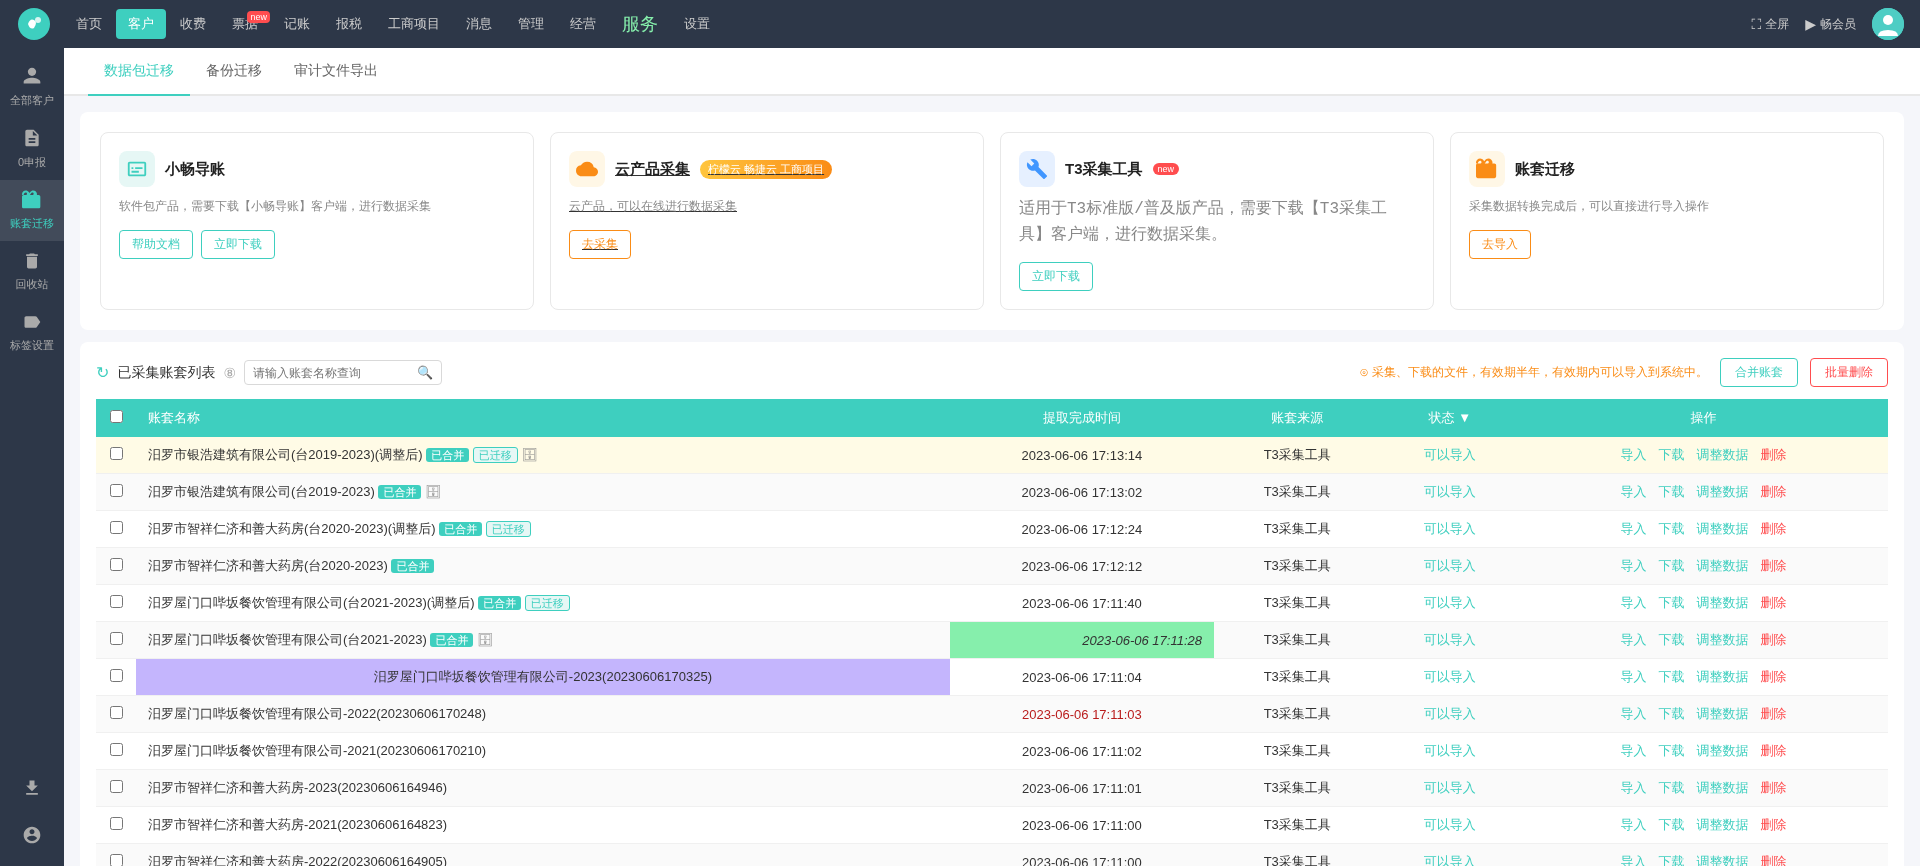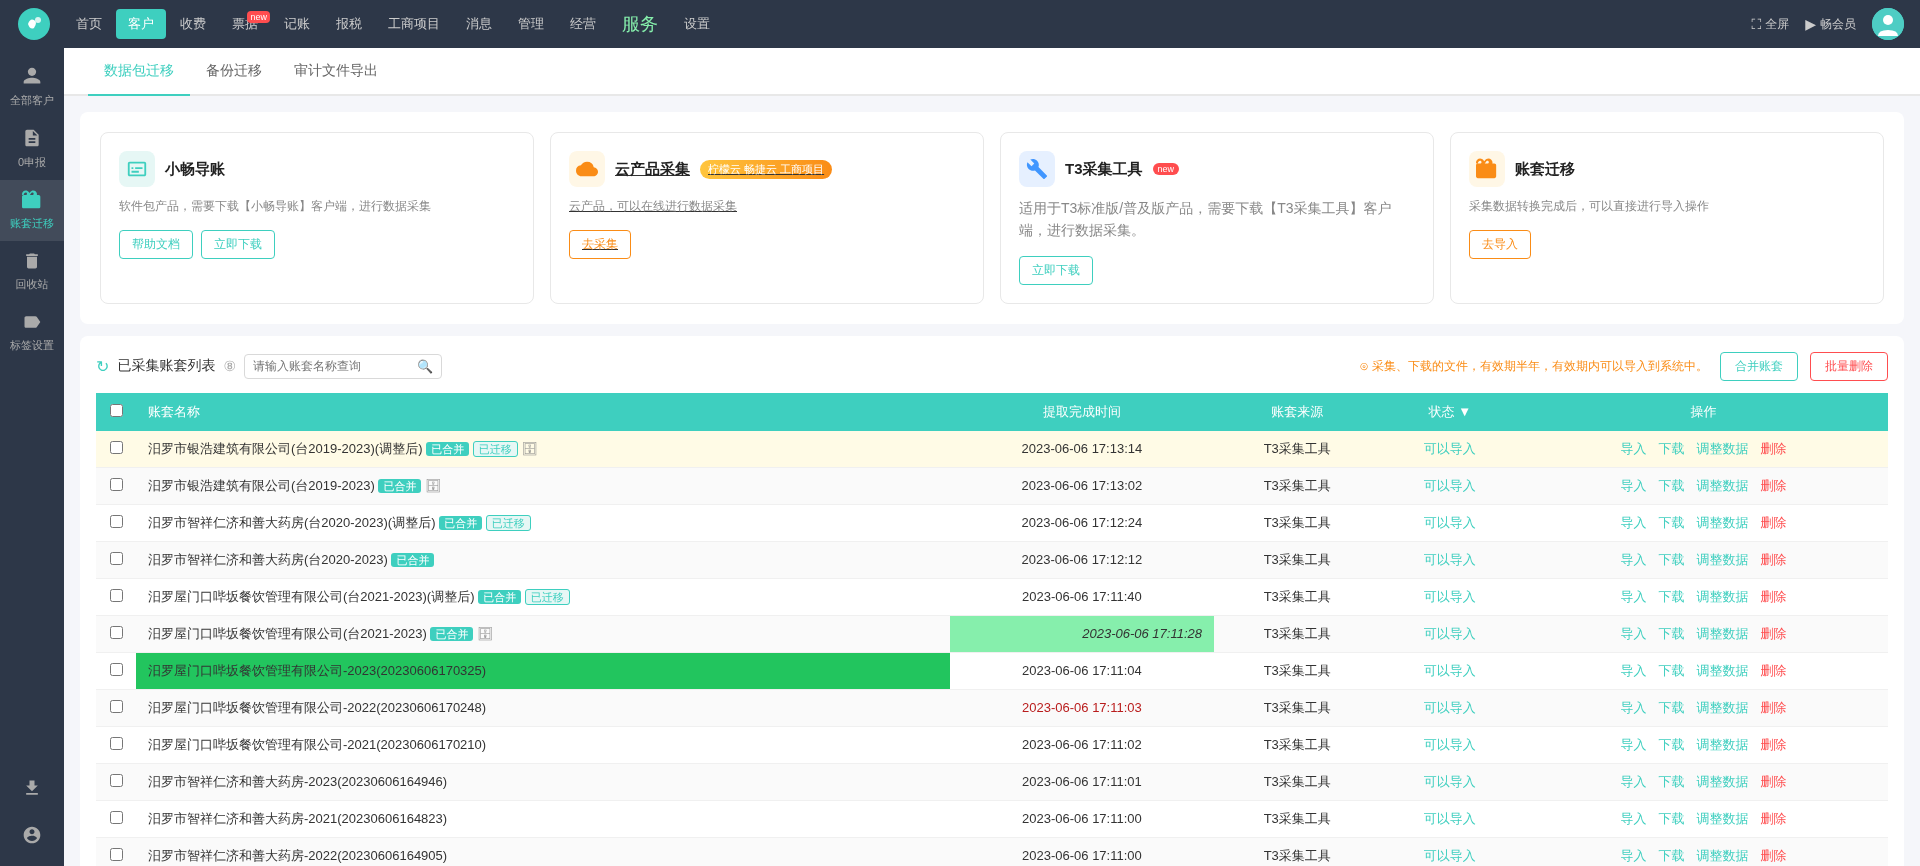--- a/index.html
+++ b/index.html
@@ -153,21 +153,21 @@
       <div style="flex:1;border:1px solid #e8e8e8;border-radius:8px;padding:18px;min-height:130px;">
         <div style="display:flex;align-items:center;gap:10px;margin-bottom:10px;">
           <div style="width:36px;height:36px;background:#e6f0ff;border-radius:8px;display:flex;align-items:center;justify-content:center;">
             <svg viewBox="0 0 24 24" width="22" height="22" fill="#4096ff">
                 <path d="M22.7 19l-9.1-9.1c.9-2.3.4-5-1.5-6.9-2-2-5-2.4-7.4-1.3L9 6 6 9 1.6 4.7C.4 7.1.9 10.1 2.9 12.1c1.9 1.9 4.6 2.4 6.9 1.5l9.1 9.1c.4.4 1 .4 1.4 0l2.3-2.3c.5-.4.5-1.1.1-1.4z"></path>
               </svg>
           </div>
           <span style="font-size:15px;font-weight:600;color:#222;">T3采集工具</span>
           <span style="background:#ff4d4f;color:#fff;font-size:9px;padding:1px 5px;border-radius:6px;">new</span>
         </div>
-        <p style="font-size:14px;color:#888;line-height:1.6;margin-bottom:14px;">适用于T3标准版/普及版产品，需要下载【T3采集工具】客户端，进行数据采集。</p>
+        <p style="font-size:16px;color:#888;line-height:1.6;margin-bottom:14px;font-family:Liberation Mono, monospace;">适用于T3标准版/普及版产品，需要下载【T3采集工具】客户端，进行数据采集。</p>
         <div style="display:flex;gap:8px;">
           <button style="padding:5px 12px;border:1px solid #3ecfbf;color:#3ecfbf;background:#fff;border-radius:4px;cursor:pointer;font-size:12px;">立即下载</button>
         </div>
       </div>
 
       <div style="flex:1;border:1px solid #e8e8e8;border-radius:8px;padding:18px;min-height:130px;">
         <div style="display:flex;align-items:center;gap:10px;margin-bottom:10px;">
           <div style="width:36px;height:36px;background:#fff7e6;border-radius:8px;display:flex;align-items:center;justify-content:center;">
             <svg viewBox="0 0 24 24" width="22" height="22" fill="#fa8c16">
                 <path d="M20 6h-2.18c.07-.44.18-.88.18-1.34C18 2.54 15.88.5 13.5.5 12 .5 10.7 1.27 9.86 2.41L9 3.5 8.14 2.41C7.3 1.27 6 .5 4.5.5 2.12.5 0 2.54 0 4.66 0 5.12.11 5.56.18 6H2C.9 6 0 6.9 0 8v12c0 1.1.9 2 2 2h18c1.1 0 2-.9 2-2V8c0-1.1-.9-2-2-2zm-7.5 0h-3L11 4.04A1.5 1.5 0 0112.5 3c.83 0 1.5.67 1.5 1.5S13.33 6 12.5 6zM4.5 3c.83 0 1.5.67 1.5 1.5S5.33 6 4.5 6H2C2 4.79 3.12 3 4.5 3z"></path>
@@ -256,21 +256,21 @@
             <tr>
               <td style="padding: 9px 12px; border-bottom: 1px solid rgb(240, 240, 240); text-align: center; background: rgb(250, 250, 250);"><input type="checkbox" style="cursor: pointer;"></td>
               <td style="padding: 9px 12px; border-bottom: 1px solid rgb(240, 240, 240); text-align: left; background: rgb(250, 250, 250); white-space: nowrap;"><span>汨罗屋门口哔坂餐饮管理有限公司(台2021-2023)</span> <span style="background:#3ecfbf;color:#fff;font-size:11px;padding:1px 5px;border-radius:3px;">已合并</span> <span style="color:#888;font-size:13px;">🗄</span></td>
               <td style="padding: 9px 12px; border-bottom: 1px solid rgb(240, 240, 240); text-align: right; background: #86efac; color: rgb(51, 51, 51); font-style: italic;">2023-06-06 17:11:28</td>
               <td style="padding: 9px 12px; border-bottom: 1px solid rgb(240, 240, 240); text-align: center; background: rgb(250, 250, 250); color: rgb(51, 51, 51);">T3采集工具</td>
               <td style="padding: 9px 12px; border-bottom: 1px solid rgb(240, 240, 240); text-align: center; background: rgb(250, 250, 250); color: rgb(62, 207, 191);">可以导入</td>
               <td style="padding: 9px 12px; border-bottom: 1px solid rgb(240, 240, 240); text-align: center; background: rgb(250, 250, 250);"><span style="color:#3ecfbf;cursor:pointer;margin:0 6px;font-size:13px;">导入</span><span style="color:#3ecfbf;cursor:pointer;margin:0 6px;font-size:13px;">下载</span><span style="color:#3ecfbf;cursor:pointer;margin:0 6px;font-size:13px;">调整数据</span><span style="color:#ff4d4f;cursor:pointer;margin:0 6px;font-size:13px;">删除</span></td>
             </tr>
             <tr>
               <td style="padding: 9px 12px; border-bottom: 1px solid rgb(240, 240, 240); text-align: center; background: rgb(255, 255, 255);"><input type="checkbox" style="cursor: pointer;"></td>
-              <td style="padding: 9px 12px; border-bottom: 1px solid rgb(240, 240, 240); text-align: left; background: #22c55e; white-space: nowrap;"><span>汨罗屋门口哔坂餐饮管理有限公司-2023(20230606170325)</span></td>
+              <td style="padding: 9px 12px; border-bottom: 1px solid rgb(240, 240, 240); text-align: center; background: #c4b5fd; white-space: nowrap;"><span>汨罗屋门口哔坂餐饮管理有限公司-2023(20230606170325)</span></td>
               <td style="padding: 9px 12px; border-bottom: 1px solid rgb(240, 240, 240); text-align: center; background: rgb(255, 255, 255); color: rgb(51, 51, 51);">2023-06-06 17:11:04</td>
               <td style="padding: 9px 12px; border-bottom: 1px solid rgb(240, 240, 240); text-align: center; background: rgb(255, 255, 255); color: rgb(51, 51, 51);">T3采集工具</td>
               <td style="padding: 9px 12px; border-bottom: 1px solid rgb(240, 240, 240); text-align: center; background: rgb(255, 255, 255); color: rgb(62, 207, 191);">可以导入</td>
               <td style="padding: 9px 12px; border-bottom: 1px solid rgb(240, 240, 240); text-align: center; background: rgb(255, 255, 255);"><span style="color:#3ecfbf;cursor:pointer;margin:0 6px;font-size:13px;">导入</span><span style="color:#3ecfbf;cursor:pointer;margin:0 6px;font-size:13px;">下载</span><span style="color:#3ecfbf;cursor:pointer;margin:0 6px;font-size:13px;">调整数据</span><span style="color:#ff4d4f;cursor:pointer;margin:0 6px;font-size:13px;">删除</span></td>
             </tr>
             <tr>
               <td style="padding: 9px 12px; border-bottom: 1px solid rgb(240, 240, 240); text-align: center; background: rgb(250, 250, 250);"><input type="checkbox" style="cursor: pointer;"></td>
               <td style="padding: 9px 12px; border-bottom: 1px solid rgb(240, 240, 240); text-align: left; background: rgb(250, 250, 250); white-space: nowrap;"><span>汨罗屋门口哔坂餐饮管理有限公司-2022(20230606170248)</span></td>
               <td style="padding: 9px 12px; border-bottom: 1px solid rgb(240, 240, 240); text-align: center; background: rgb(250, 250, 250); color: #b91c1c;">2023-06-06 17:11:03</td>
               <td style="padding: 9px 12px; border-bottom: 1px solid rgb(240, 240, 240); text-align: center; background: rgb(250, 250, 250); color: rgb(51, 51, 51);">T3采集工具</td>

